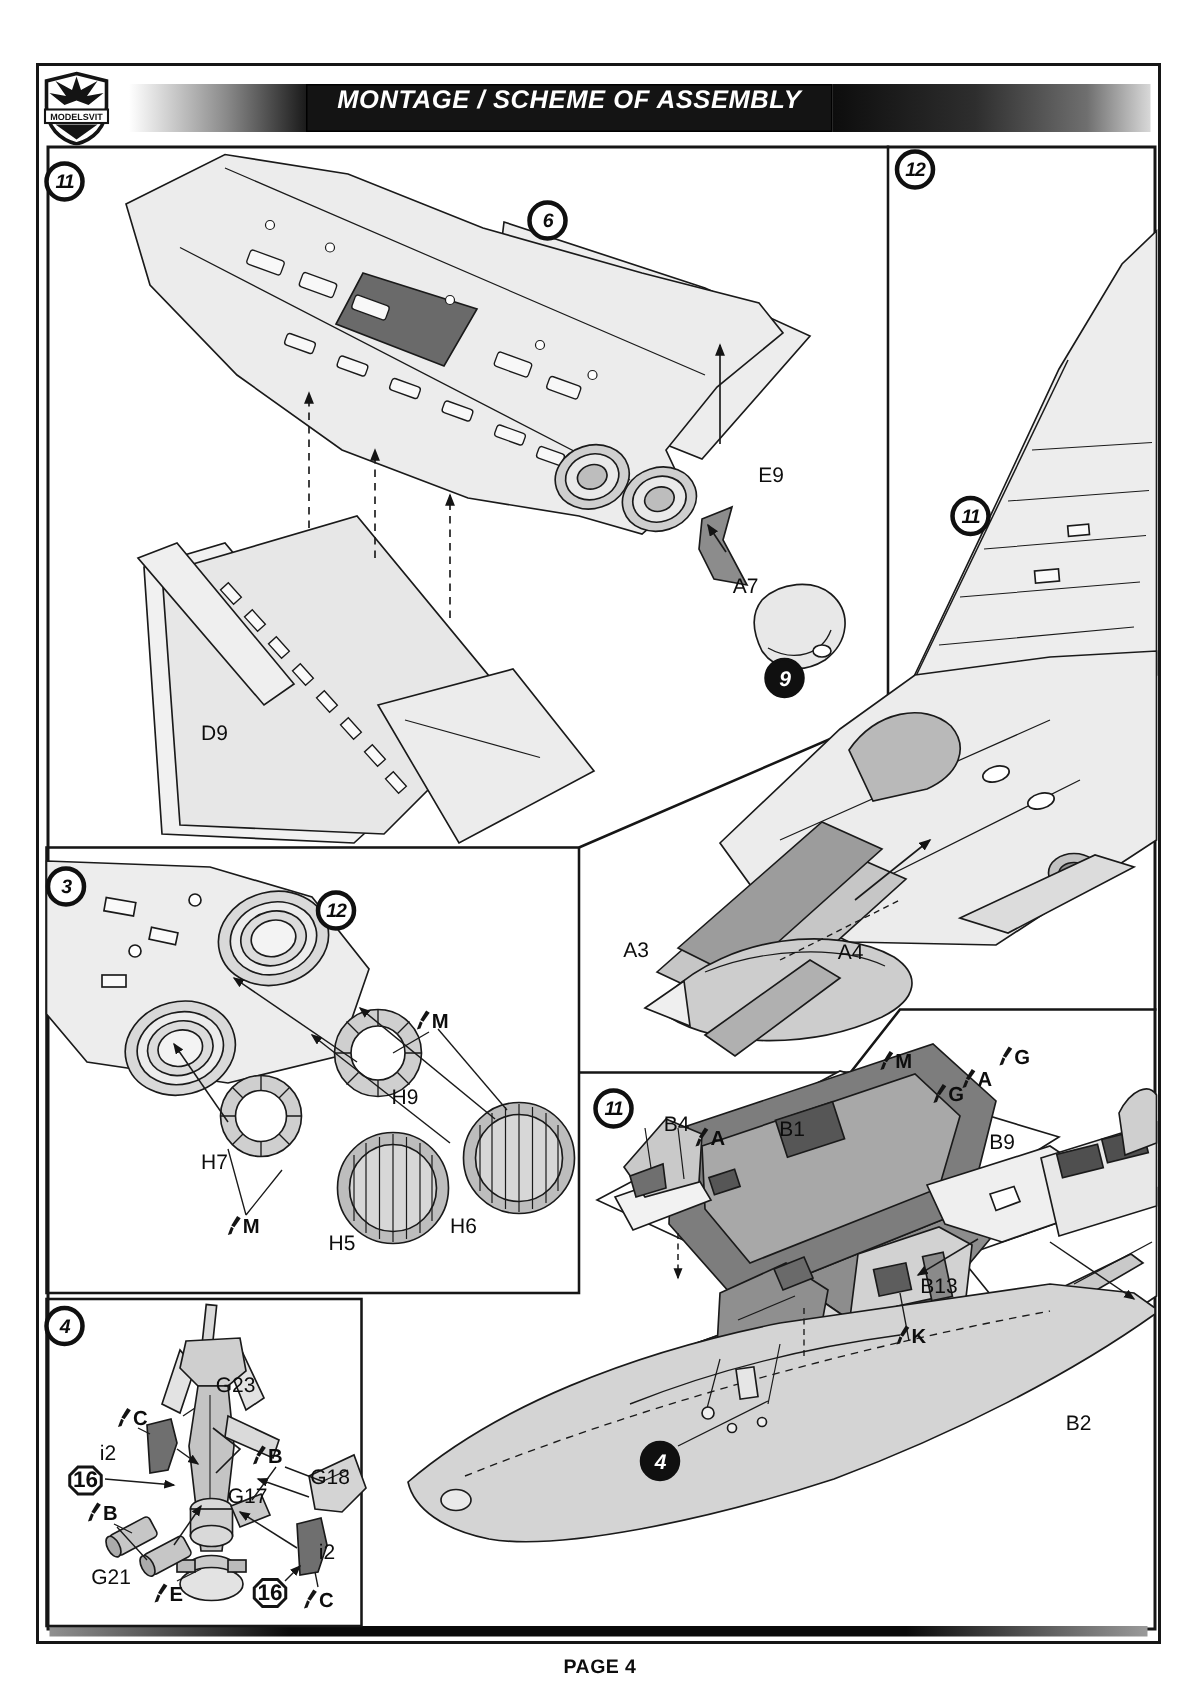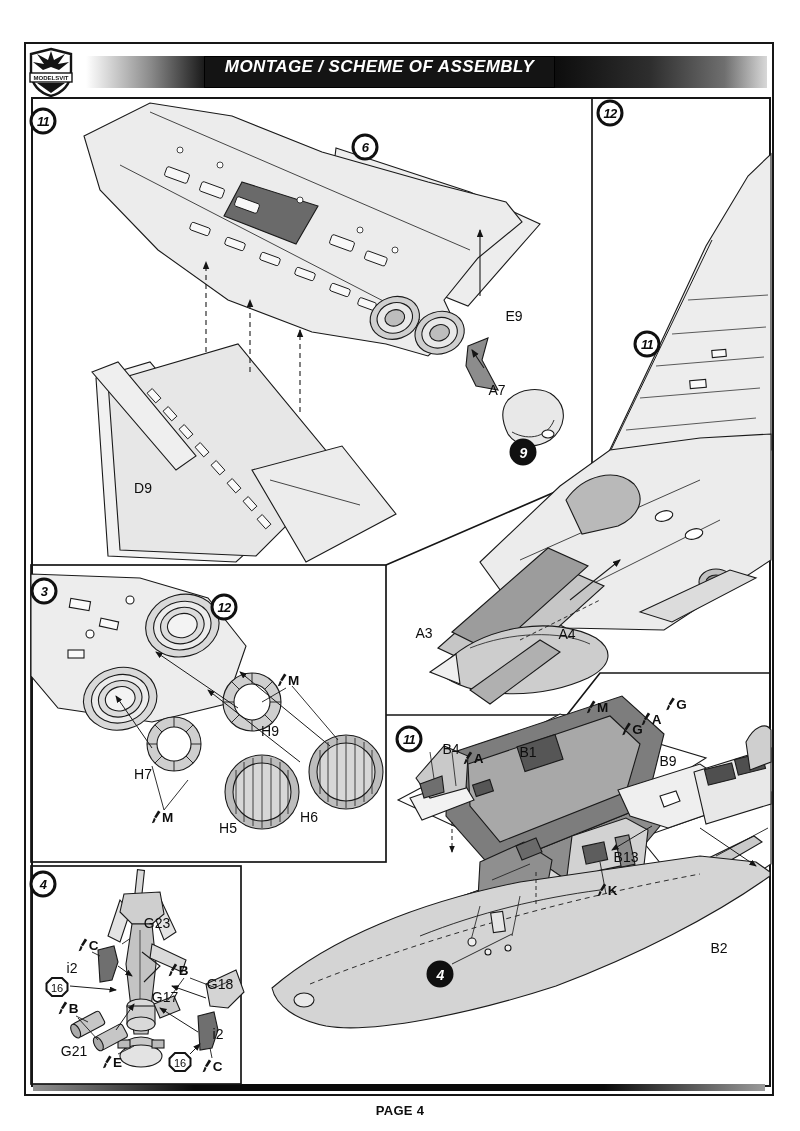--- a/index.html
+++ b/index.html
@@ -49,21 +49,21 @@
   }
   .glue-mark{
     position:absolute;transform:translate(-50%,-50%);display:flex;align-items:flex-end;gap:1px;
   }
   .glue-mark .glue-icon{display:block;height:14px;}
   .glue-mark .glue-letter{font-weight:700;font-size:13.5px;line-height:1;}
   .hex-badge{position:absolute;width:24px;height:21px;transform:translate(-50%,-50%);}
   .hex-badge svg{position:absolute;left:0;top:0;}
   .hex-badge .hex-num{
     position:absolute;left:0;top:0;width:24px;height:21px;display:flex;align-items:center;justify-content:center;
-    font-weight:400;font-size:11px;
+    font-weight:700;font-size:15px;
   }
 </style>
 </head>
 <body>
 
 <div class="outer-frame">
   <div class="logo-wrap">
     <svg width="46" height="50" viewBox="0 0 46 50">
       <path d="M23,2 L43,7 L43,24 C43,38 34,46 23,49 C12,46 3,38 3,24 L3,7 Z" fill="#fff" stroke="#141414" stroke-width="2.4"></path>
       <path d="M23,4 L26,13 L37,7 L30,17 L41,15 L31,23 L23,20 L15,23 L5,15 L16,17 L9,7 L20,13 Z" fill="#141414"></path>

